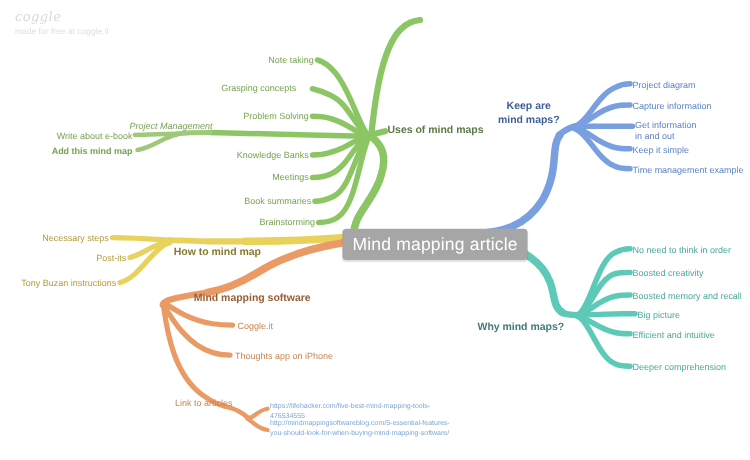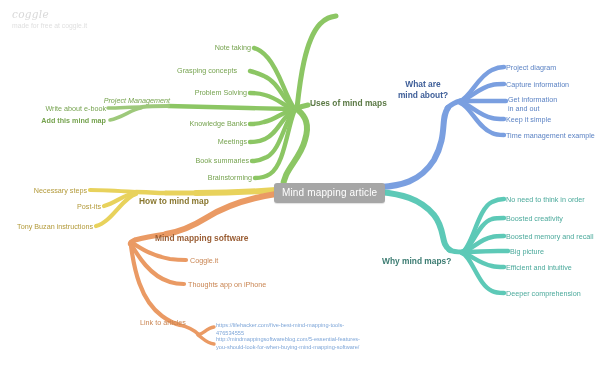--- a/index.html
+++ b/index.html
@@ -62,21 +62,21 @@
     width: 150px;
   }
   #center-node {
     position: absolute;
     left: 274px;
     top: 183px;
     padding: 4px 8px 5px 8px;
     background: #a6a6a6;
     border-radius: 3px;
     color: #ffffff;
-    font-size: 10px;
+    font-size: 14px;
     font-weight: normal;
     letter-spacing: 0.15px;
     box-shadow: 0 1px 1px rgba(0,0,0,0.12);
   }
   #logo {
     position: absolute;
     left: 12px;
     top: 8px;
     color: #d8d8d8;
     font-family: "DejaVu Serif", serif;
@@ -197,21 +197,21 @@
   <div class="node green-txt bold left" style="right:494px; top:116px;">Add this mind map</div>
 
   <div class="node green-txt left" style="right:353px; top:119px;padding-left:21px;">Knowledge Banks</div>
 
   <div class="node green-txt left" style="right:353px; top:137px;">Meetings</div>
 
   <div class="node green-txt left" style="right:351px; top:156px;">Book summaries</div>
 
   <div class="node green-txt left" style="right:348px; top:173px;">Brainstorming</div>
 
-  <div class="node lvl1 blue wrap right" style="left:395px; top:79px; width:56px; text-align:center;">What are mind about?</div>
+  <div class="node lvl1 blue wrap right" style="left:395px; top:79px; width:56px; text-align:center;">Keep are mind maps?</div>
 
   <div class="node blue-txt right" style="left:506px; top:63px;">Project diagram</div>
 
   <div class="node blue-txt right" style="left:506px; top:80px;">Capture information</div>
 
   <div class="node blue-txt wrap right" style="left:508px; top:95px; width:56px;">Get information in and out</div>
 
   <div class="node blue-txt right" style="left:506px; top:115px;">Keep it simple</div>
 
   <div class="node blue-txt right" style="left:506px; top:131px;">Time management example</div>

